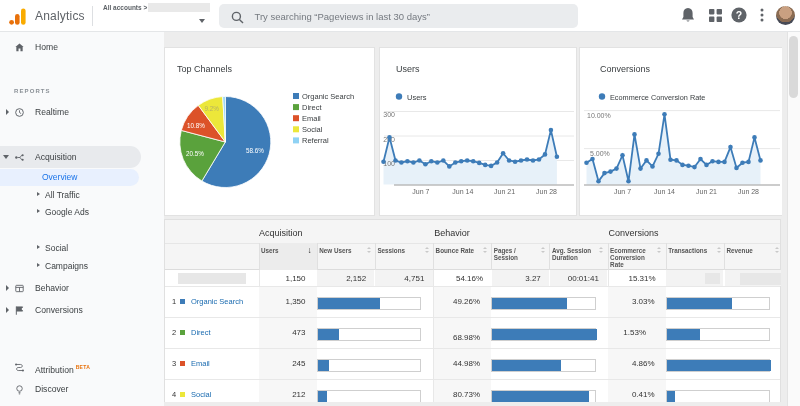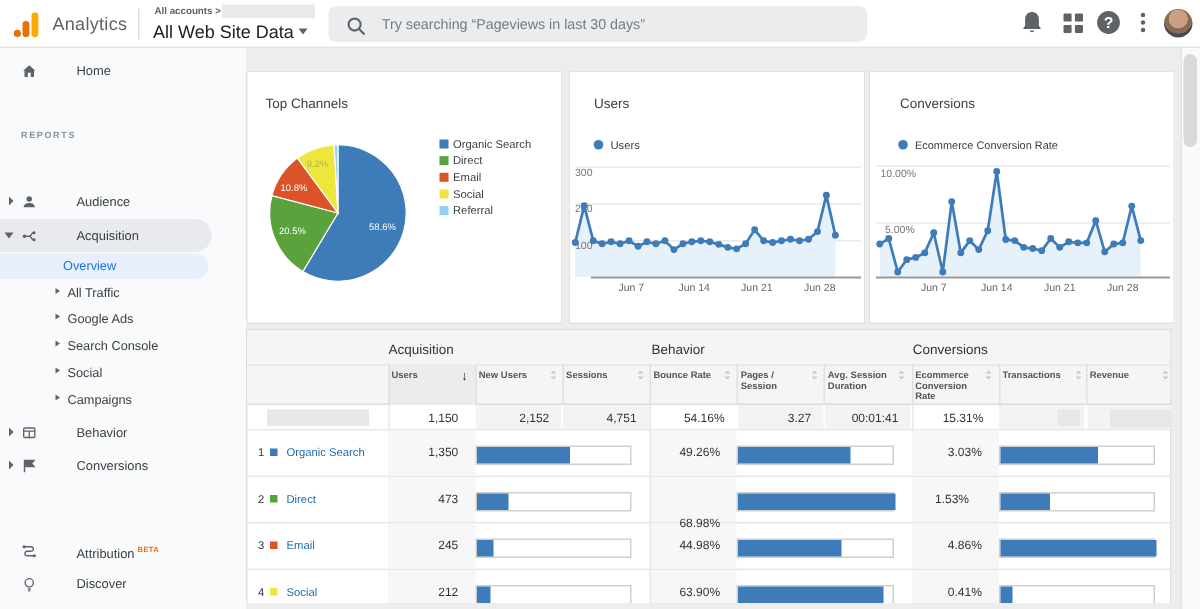--- a/index.html
+++ b/index.html
@@ -17,21 +17,21 @@
 #acccaret { position:absolute; left:199px; top:19px; width:0; height:0; border-left:3.5px solid transparent; border-right:3.5px solid transparent; border-top:4px solid #5f6368; }
 #search { position:absolute; left:218.5px; top:4px; width:359.5px; height:24px; background:#eaecee; border-radius:5px; }
 #search .mag { position:absolute; left:12.4px; top:7.2px; }
 #search .ph { position:absolute; left:36px; top:7px; font-size:9.5px; color:#757a80; }
 .hicon { position:absolute; top:5px; }
 #avatar { position:absolute; left:776px; top:6px; width:19px; height:19px; border-radius:50%; background:radial-gradient(circle at 50% 35%, #c9a081 0 40%, #8a6b52 41% 62%, #474a55 63% 100%); }
 
 #sidebar { position:absolute; left:0; top:32px; width:164px; height:374px; background:#f9fafb; }
 .sitem { position:absolute; left:0; width:164px; height:22px; font-size:8.6px; color:#3c4043; line-height:22px; }
 .sitem .icon { position:absolute; left:14px; top:5.5px; width:11px; height:11px; }
-.sitem .lbl { position:absolute; left:35px;margin-left:16px; }
+.sitem .lbl { position:absolute; left:35px; }
 .sitem .car { position:absolute; left:6px; top:8px; width:0; height:0; border-top:3px solid transparent; border-bottom:3px solid transparent; border-left:3.8px solid #5f6368; }
 .schild { position:absolute; left:0; width:164px; height:18px; font-size:8.5px; color:#3c4043; line-height:18px; }
 .schild .car { position:absolute; left:37px; top:6px; width:0; height:0; border-top:2.8px solid transparent; border-bottom:2.8px solid transparent; border-left:3.5px solid #5f6368; }
 .schild .lbl { position:absolute; left:45px; }
 #reports { position:absolute; left:14px; top:55.5px; font-size:6px; font-weight:bold; letter-spacing:1.1px; color:#8a9096; }
 #acqpill { position:absolute; left:0; top:114px; width:141px; height:22px; background:#e8eaed; border-radius:0 11px 11px 0; }
 #ovpill { position:absolute; left:0; top:137px; width:139px; height:16.5px; background:#e8f0fe; border-radius:0 9px 9px 0; }
 #ovlbl { position:absolute; left:42px; top:140px; font-size:8.5px; color:#1a73e8; }
 .beta { margin-left:2px; font-size:5px; color:#e8710a; font-weight:bold; vertical-align:super; letter-spacing:.3px; }
 
@@ -68,21 +68,20 @@
   <div id="header">
     <svg id="logo" viewBox="0 0 17 17">
       <circle cx="2.6" cy="14.3" r="2.4" fill="#e8710a"></circle>
       <rect x="6" y="6" width="4.6" height="10.8" rx="2.3" fill="#e8710a"></rect>
       <rect x="12" y="0.4" width="4.6" height="16.4" rx="2.3" fill="#f9ab00"></rect>
     </svg>
     <span id="brand">Analytics</span>
     <div id="hdiv"></div>
     <span id="accsm">All accounts &gt;</span>
     <div id="accred"></div>
-    <span id="accname">All Web Site Data</span>
     <div id="acccaret"></div>
     <div id="search">
       <svg class="mag" width="13" height="13" viewBox="0 0 13 13">
           <circle cx="5.4" cy="5.4" r="4" fill="none" stroke="#5f6368" stroke-width="1.4"></circle>
           <line x1="8.4" y1="8.4" x2="12" y2="12" stroke="#5f6368" stroke-width="1.4"></line>
         </svg>
       <span class="ph">Try searching “Pageviews in last 30 days”</span>
     </div>
     <svg class="hicon" style="left:680px" width="16" height="20" viewBox="0 0 16 20">
         <path d="M8 3 C5 3 3.4 5.2 3.4 8 L3.4 12 L2 14.4 L14 14.4 L12.6 12 L12.6 8 C12.6 5.2 11 3 8 3 Z" fill="#5f6368"></path>
@@ -111,29 +110,27 @@
   </div>
 
   <div id="sidebar">
     <div class="sitem" style="top:4px">
       <svg class="icon" viewBox="0 0 16 16">
           <path d="M8 2.2 L14 7.4 L12.6 7.4 L12.6 13.6 L9.4 13.6 L9.4 9.4 L6.6 9.4 L6.6 13.6 L3.4 13.6 L3.4 7.4 L2 7.4 Z" fill="#5f6368"></path>
         </svg>
       <span class="lbl">Home</span>
     </div>
     <div id="reports">REPORTS</div>
-    <div class="sitem" style="top:91px">
+    <div class="sitem" style="top:69px">
       <span class="car"></span>
       <svg class="icon" viewBox="0 0 16 16">
-          <g fill="#5f6368">
-            <circle cx="8" cy="5.4" r="2.7"></circle>
-            <path d="M2.6 13.4 C2.6 10.6 5 9.2 8 9.2 C11 9.2 13.4 10.6 13.4 13.4 Z"></path>
-          </g>
-        </svg>
-      <span class="lbl">Audience</span>
+          <circle cx="8" cy="8" r="5.6" fill="none" stroke="#5f6368" stroke-width="1.4"></circle>
+          <path d="M8 4.8 L8 8 L10.4 9.6" fill="none" stroke="#5f6368" stroke-width="1.3"></path>
+        </svg>
+      <span class="lbl">Realtime</span>
     </div>
     <div id="acqpill"></div>
     <div class="sitem" style="top:114px">
       <span class="car" style="border-left:none;border-right:none;border-top:4.5px solid #5f6368;border-left:3.5px solid transparent;border-right:3.5px solid transparent;top:9px;left:3px"></span>
       <svg class="icon" viewBox="0 0 16 16">
           <g stroke="#5f6368" stroke-width="1.3" fill="#5f6368">
             <circle cx="3.4" cy="8" r="1.7" stroke="none"></circle>
             <path d="M5 8 L8.6 8" fill="none"></path>
             <path d="M8.2 8 C10 8 10 4.6 12 4.6 M8.2 8 C10 8 10 11.4 12 11.4" fill="none"></path>
             <circle cx="12.6" cy="4.6" r="1.5" stroke="none"></circle>
@@ -144,24 +141,20 @@
     </div>
     <div id="ovpill"></div>
       <span id="ovlbl">Overview</span>
     <div class="schild" style="top:153.5px">
         <span class="car"></span>
         <span class="lbl">All Traffic</span>
       </div>
     <div class="schild" style="top:171.3px">
         <span class="car"></span>
         <span class="lbl">Google Ads</span>
-      </div>
-    <div class="schild" style="top:189px">
-        <span class="car"></span>
-        <span class="lbl">Search Console</span>
       </div>
     <div class="schild" style="top:206.8px">
         <span class="car"></span>
         <span class="lbl">Social</span>
       </div>
     <div class="schild" style="top:224.5px">
         <span class="car"></span>
         <span class="lbl">Campaigns</span>
       </div>
     <div class="sitem" style="top:245px">
@@ -451,21 +444,21 @@
         <div class="barfill" style="width:65px"></div>
       </div>
 
     <div class="rownum" style="left:7px;top:108px">2</div>
     <div class="sq" style="left:15px;top:109.5px;background:#5aa23c"></div>
     <div class="chan" style="left:26px;top:108px">Direct</div>
     <div class="num" style="left:93.5px;top:107.5px;width:47px">473</div>
     <div class="barbox" style="left:151.7px;top:107.5px;width:104.5px">
         <div class="barfill" style="width:21.8px"></div>
       </div>
-    <div class="num" style="left:268.1px;top:124px;width:47px">68.98%</div>
+    <div class="num" style="left:268.1px;top:113px;width:47px">68.98%</div>
     <div class="barbox" style="left:326.3px;top:107.5px;width:104.5px">
         <div class="barfill" style="width:104.5px"></div>
       </div>
     <div class="num" style="left:434px;top:107.5px;width:47px">1.53%</div>
     <div class="barbox" style="left:500.8px;top:107.5px;width:104.5px">
         <div class="barfill" style="width:33px"></div>
       </div>
 
     <div class="rownum" style="left:7px;top:139px">3</div>
     <div class="sq" style="left:15px;top:140.5px;background:#dc5229"></div>
@@ -483,21 +476,21 @@
         <div class="barfill" style="width:104.5px"></div>
       </div>
 
     <div class="rownum" style="left:7px;top:170px">4</div>
     <div class="sq" style="left:15px;top:171.5px;background:#ece73a"></div>
     <div class="chan" style="left:26px;top:170px">Social</div>
     <div class="num" style="left:93.5px;top:169.5px;width:47px">212</div>
     <div class="barbox" style="left:151.7px;top:169.5px;width:104.5px">
         <div class="barfill" style="width:9.8px"></div>
       </div>
-    <div class="num" style="left:268.1px;top:169.5px;width:47px">63.90%</div>
+    <div class="num" style="left:268.1px;top:169.5px;width:47px">80.73%</div>
     <div class="barbox" style="left:326.3px;top:169.5px;width:104.5px">
         <div class="barfill" style="width:97px"></div>
       </div>
     <div class="num" style="left:442.6px;top:169.5px;width:47px">0.41%</div>
     <div class="barbox" style="left:500.8px;top:169.5px;width:104.5px">
         <div class="barfill" style="width:8.7px"></div>
       </div>
   </div>
 
   <div id="sbtrack"></div>

